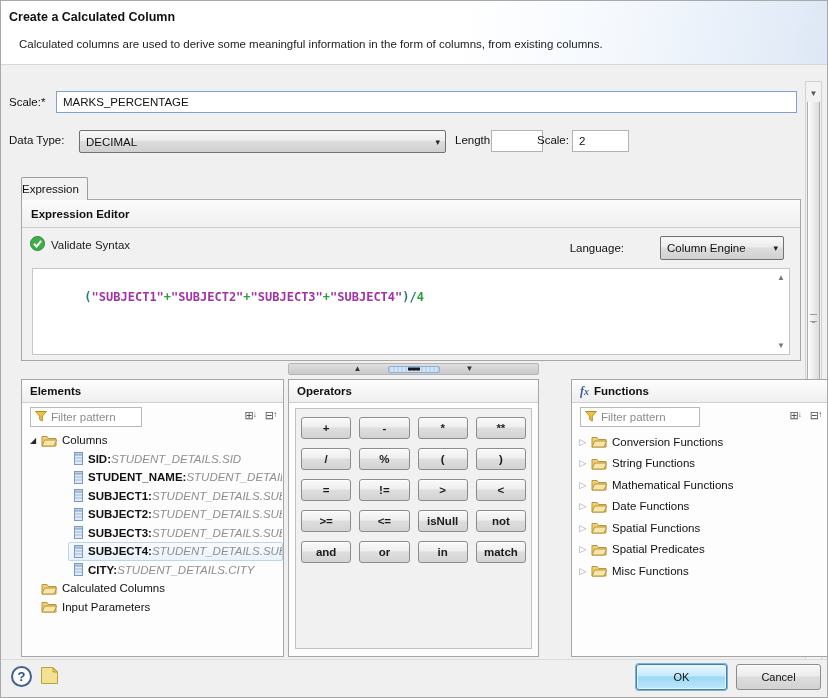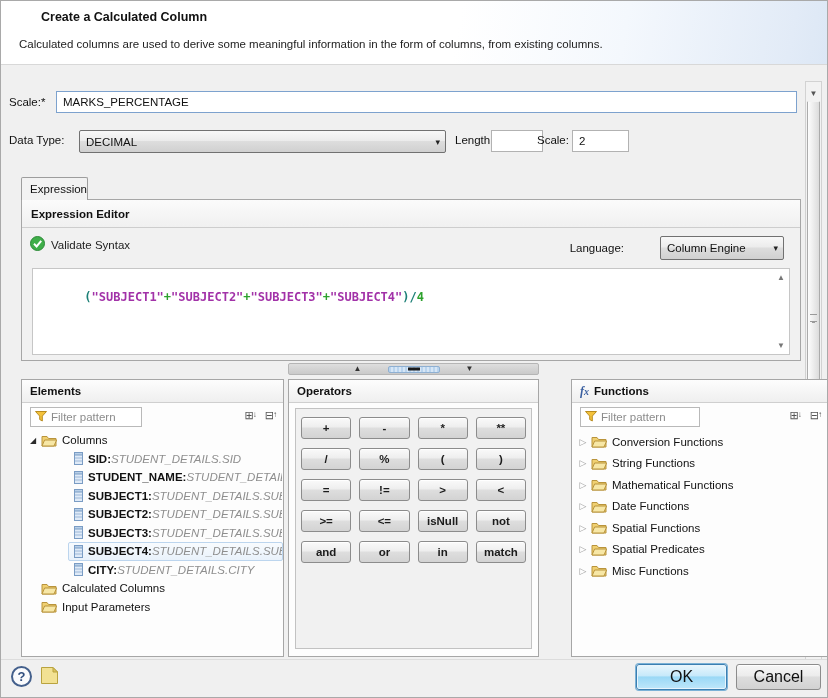--- a/index.html
+++ b/index.html
@@ -9,21 +9,21 @@
     font-family:"Liberation Sans", sans-serif;
     background:#f0f0f0; overflow:hidden;
     border:1px solid #a9a9a9;
   }
   
   .hdr{
     position:absolute; left:0; top:0; width:828px; height:64px;
     background:linear-gradient(100deg,#ffffff 55%,#f4f8fd 75%,#e2ebf7 95%,#dce7f5 100%);
     border-bottom:1px solid #d8d8d8;
   }
-  .hdr-title{ position:absolute; left:8px; top:9px; font-size:12.5px; font-weight:bold; color:#111;margin-left:32px; }
+  .hdr-title{ position:absolute; left:8px; top:9px; font-size:12.5px; font-weight:bold; color:#111; }
   .hdr-desc{ position:absolute; left:18px; top:37px; font-size:11.5px; color:#222; }
   
   .lbl{ position:absolute; font-size:11.5px; color:#111; }
   .tinput{
     position:absolute; height:22px; font-family:"Liberation Sans",sans-serif;
     font-size:11.5px; padding:0 6px; color:#111; background:#fff;
     border:1px solid #7da2ce; outline:none;
   }
   .tinput.plain{ border:1px solid #b2b2b2; }
   .combo{
@@ -44,21 +44,21 @@
         background:linear-gradient(90deg,#fdfdfd,#e9e9e9 60%,#dcdcdc);
         border:1px solid #ababab; border-radius:2px; }
   .vsb .grip{ position:absolute; left:2px; top:50%; width:7px; height:8px;
         border-top:1px solid #9a9a9a; border-bottom:1px solid #9a9a9a;
         box-shadow:0 3px 0 -2px #9a9a9a; }
   
   .tab{
     position:absolute; left:20px; top:176px; width:67px; height:23px; z-index:3;
     background:#f2f2f2; border:1px solid #9d9d9d; border-bottom:none;
     border-radius:2px 2px 0 0; font-size:11.5px; color:#111;
-    display:flex; align-items:center; justify-content:flex-end;
+    display:flex; align-items:center; justify-content:flex-start;
   }
   
   .grp{
     position:absolute; left:20px; top:198px; width:780px; height:162px;
     background:#f1f1f1; border:1px solid #a6a6a6;
   }
   .grp-h{
     position:absolute; left:0; top:0; right:0; height:28px;
     background:linear-gradient(#fbfbfb,#f0f0f0);
     border-bottom:1px solid #cdcdcd;
@@ -137,21 +137,21 @@
   .footer{ position:absolute; left:0; top:658px; width:828px; height:40px;
     background:#f0f0f0; border-top:1px solid #dcdcdc; }
   .help{
     position:absolute; left:10px; top:6px; width:21px; height:21px; border-radius:50%;
     border:2px solid #44608c; color:#2f4d7e; font-size:13px; font-weight:bold;
     display:flex; align-items:center; justify-content:center; cursor:pointer; background:#fafbfd;
   }
   .note{ position:absolute; left:39px; top:6px; cursor:pointer; }
   .btn{
     position:absolute; top:4px; height:26px; font-family:"Liberation Sans",sans-serif;
-    font-size:16px; color:#111; border-radius:3px; cursor:pointer;
+    font-size:11px; color:#111; border-radius:3px; cursor:pointer;
   }
   .btn.ok{
     left:635px; width:91px;
     background:linear-gradient(#e9f6fd,#c7e9fa 45%,#9ad8f6 50%,#bfe7fa);
     border:1px solid #3c7fb1; box-shadow:inset 0 0 0 1px #e8f5fd, 0 0 0 1px #7ab1d6;
   }
   .btn.cancel{
     left:735px; width:85px;
     background:linear-gradient(#f7f7f7,#ececec 45%,#dddddd 50%,#d2d2d2);
     border:1px solid #8c8c8c; box-shadow:inset 0 1px 0 #fff;

